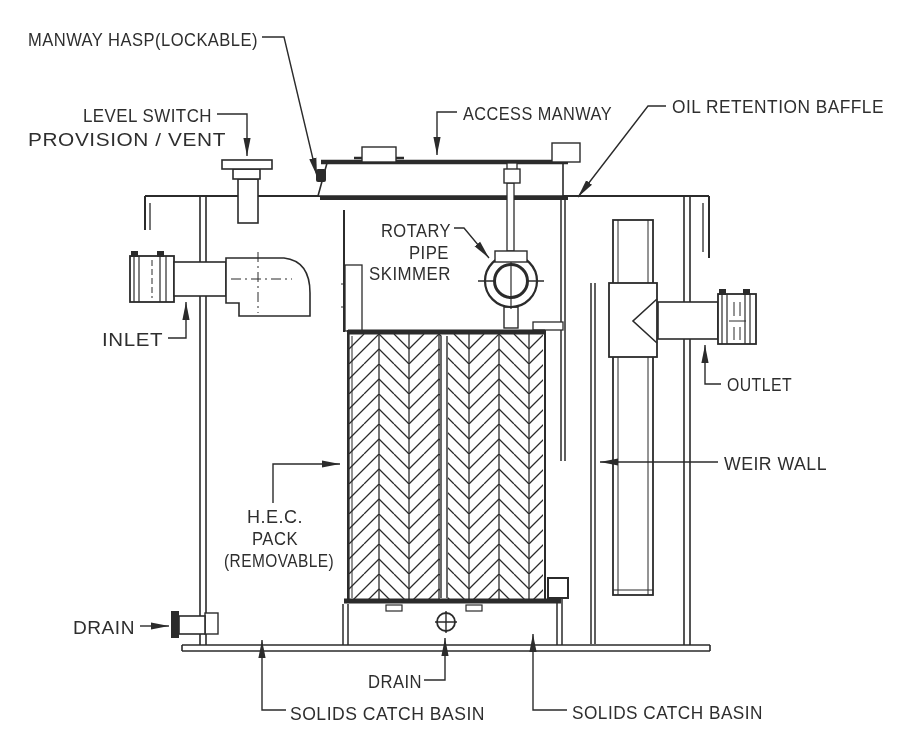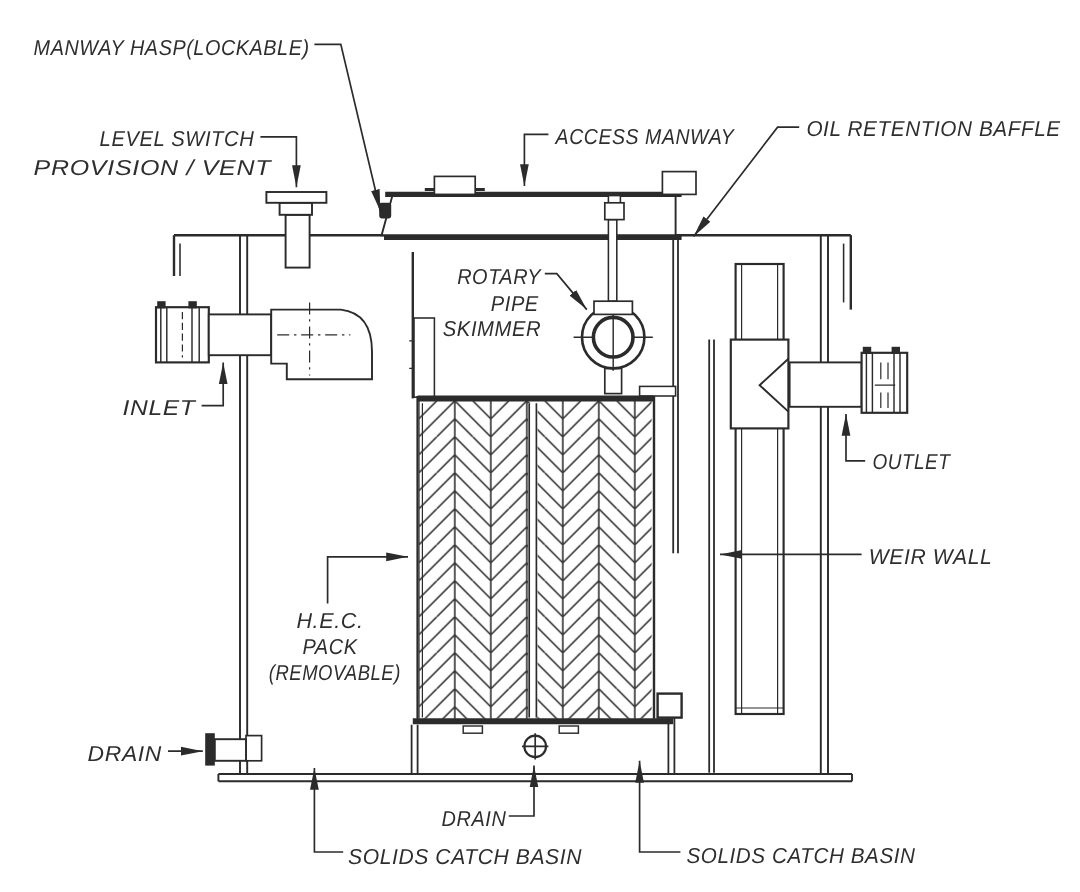--- a/index.html
+++ b/index.html
@@ -1,21 +1,21 @@
 <!DOCTYPE html>
 <html style="--color-line: #2b2b2b; --color-text: #2e2e2e; --color-background: #ffffff;"><head>
 <meta charset="utf-8">
 <style>
   :root{
     --color-line:#2b2b2b;
     --color-text:#2e2e2e;
     --color-background:#ffffff;
   }
   html,body{margin:0;padding:0;background:var(--color-background);}
-  .canvas{width:900px;height:743px;position:relative;background:var(--color-background);font-style:italic;}
+  .canvas{width:900px;height:743px;position:relative;background:var(--color-background);}
   svg{display:block;}
   .ln{stroke:var(--color-line);fill:none;}
   .wh{stroke:var(--color-line);fill:#ffffff;}
   .dk{fill:var(--color-line);stroke:none;}
   .lbl{
     font-family:"Liberation Sans", sans-serif;
     font-size:18px;
     fill:var(--color-text);
     letter-spacing:0.5px;
   }

